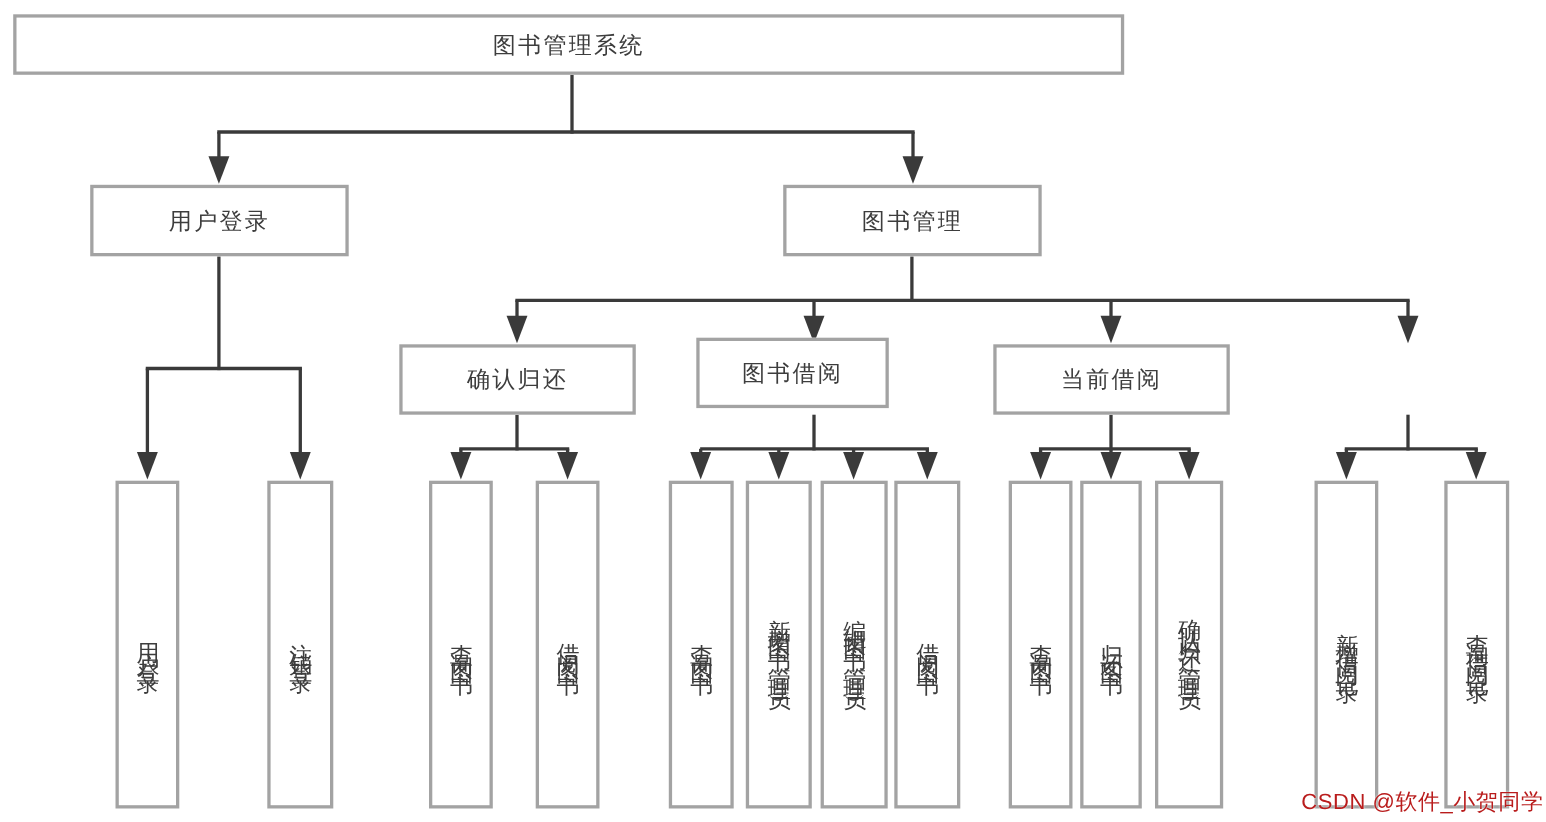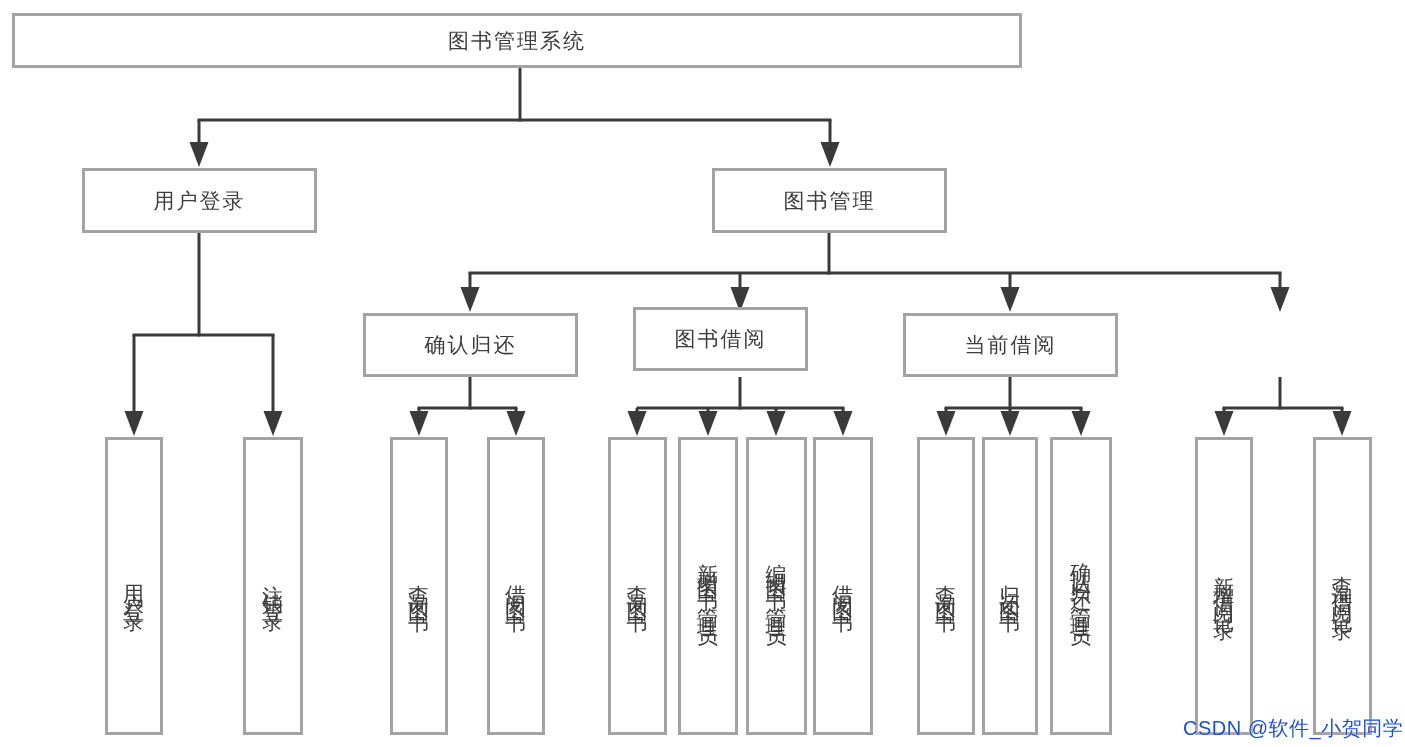--- a/index.html
+++ b/index.html
@@ -45,21 +45,21 @@
     letter-spacing: 9px;
     white-space: nowrap;
   }
   #watermark {
     position: absolute;
     left: 1183px;
     top: 715px;
     z-index: 10;
     font-size: 20px;
     letter-spacing: 0.5px;
-    color: #1d4ed8;
+    color: #b91c1c;
     text-shadow: 0 0 2px #ffffff;
     white-space: nowrap;
   }
 </style>
 </head>
 <body>
 
 <div id="stage">
 
   <svg id="wires" width="1405" height="747" viewBox="0 0 1405 747">

